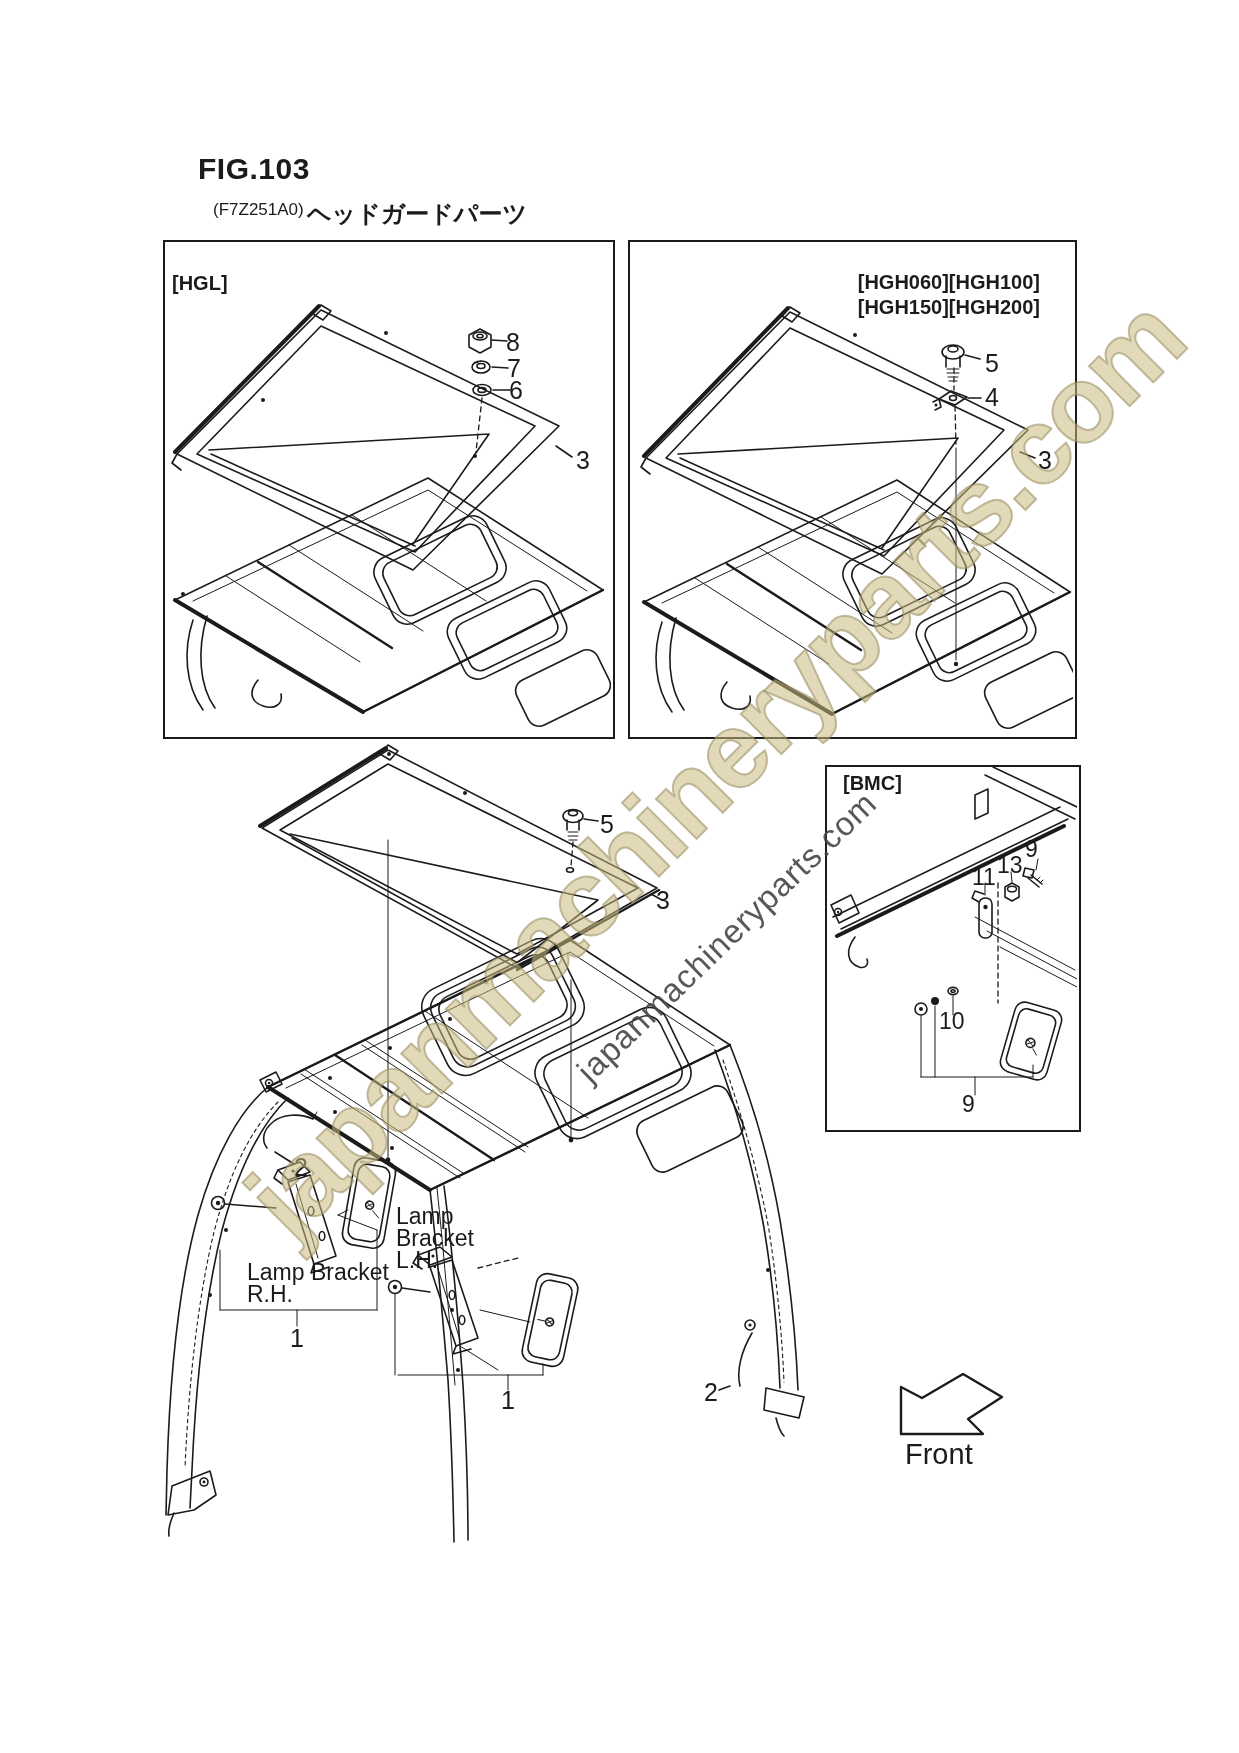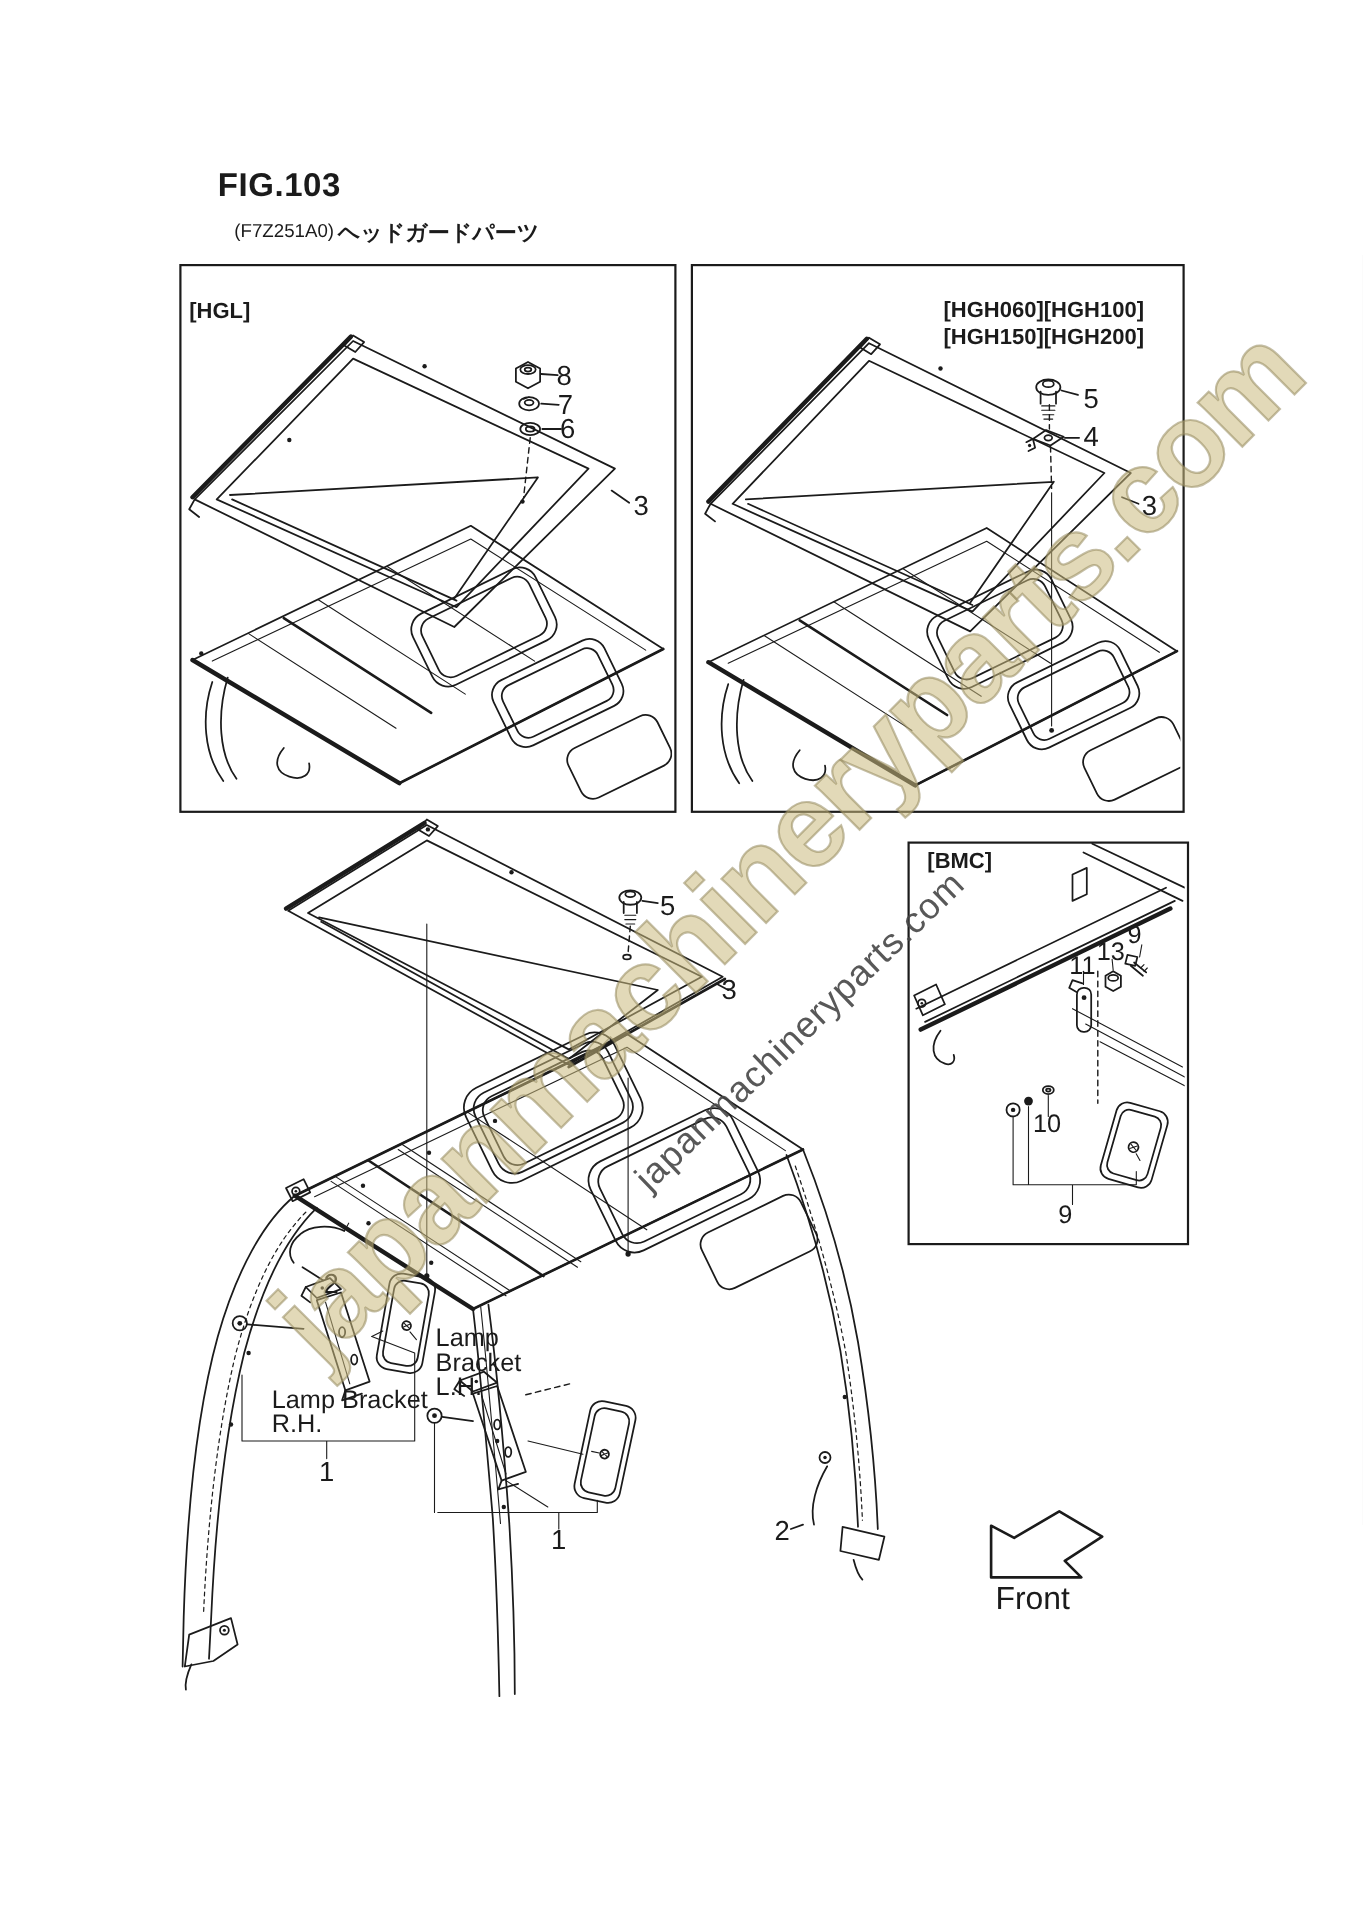--- a/index.html
+++ b/index.html
@@ -6,21 +6,21 @@
   #page{
     position:relative;width:1239px;height:1753px;margin:0 auto;
     background:#ffffff;overflow:hidden;
     font-family:"Liberation Sans","DejaVu Sans",sans-serif;
     color:#1b1b1b;
   }
   .abs{position:absolute;white-space:nowrap;}
   .fig-no{font-size:30px;font-weight:700;letter-spacing:.5px;}
   .fig-title{font-size:30px;font-weight:700;letter-spacing:1.5px;}
   .fig-code{font-size:17px;font-weight:400;}
-  .fig-ja{font-size:20px;font-weight:700;}
+  .fig-ja{font-size:24px;font-weight:700;}
   .tag{font-size:20px;font-weight:700;}
   .callout{font-size:25px;font-weight:400;}
   .callout-sm{font-size:23px;font-weight:400;}
   .small-label{font-size:23px;font-weight:400;line-height:22px;}
   .front-label{font-size:29px;font-weight:400;}
   .part-box{position:absolute;border:2px solid #1b1b1b;background:transparent;}
   svg{position:absolute;overflow:hidden;}
   .art *{vector-effect:non-scaling-stroke;}
   .art path,.art line,.art polyline,.art polygon,.art rect,.art ellipse,.art circle{
     fill:none;stroke:#1b1b1b;stroke-width:1.6;stroke-linejoin:round;stroke-linecap:round;}

